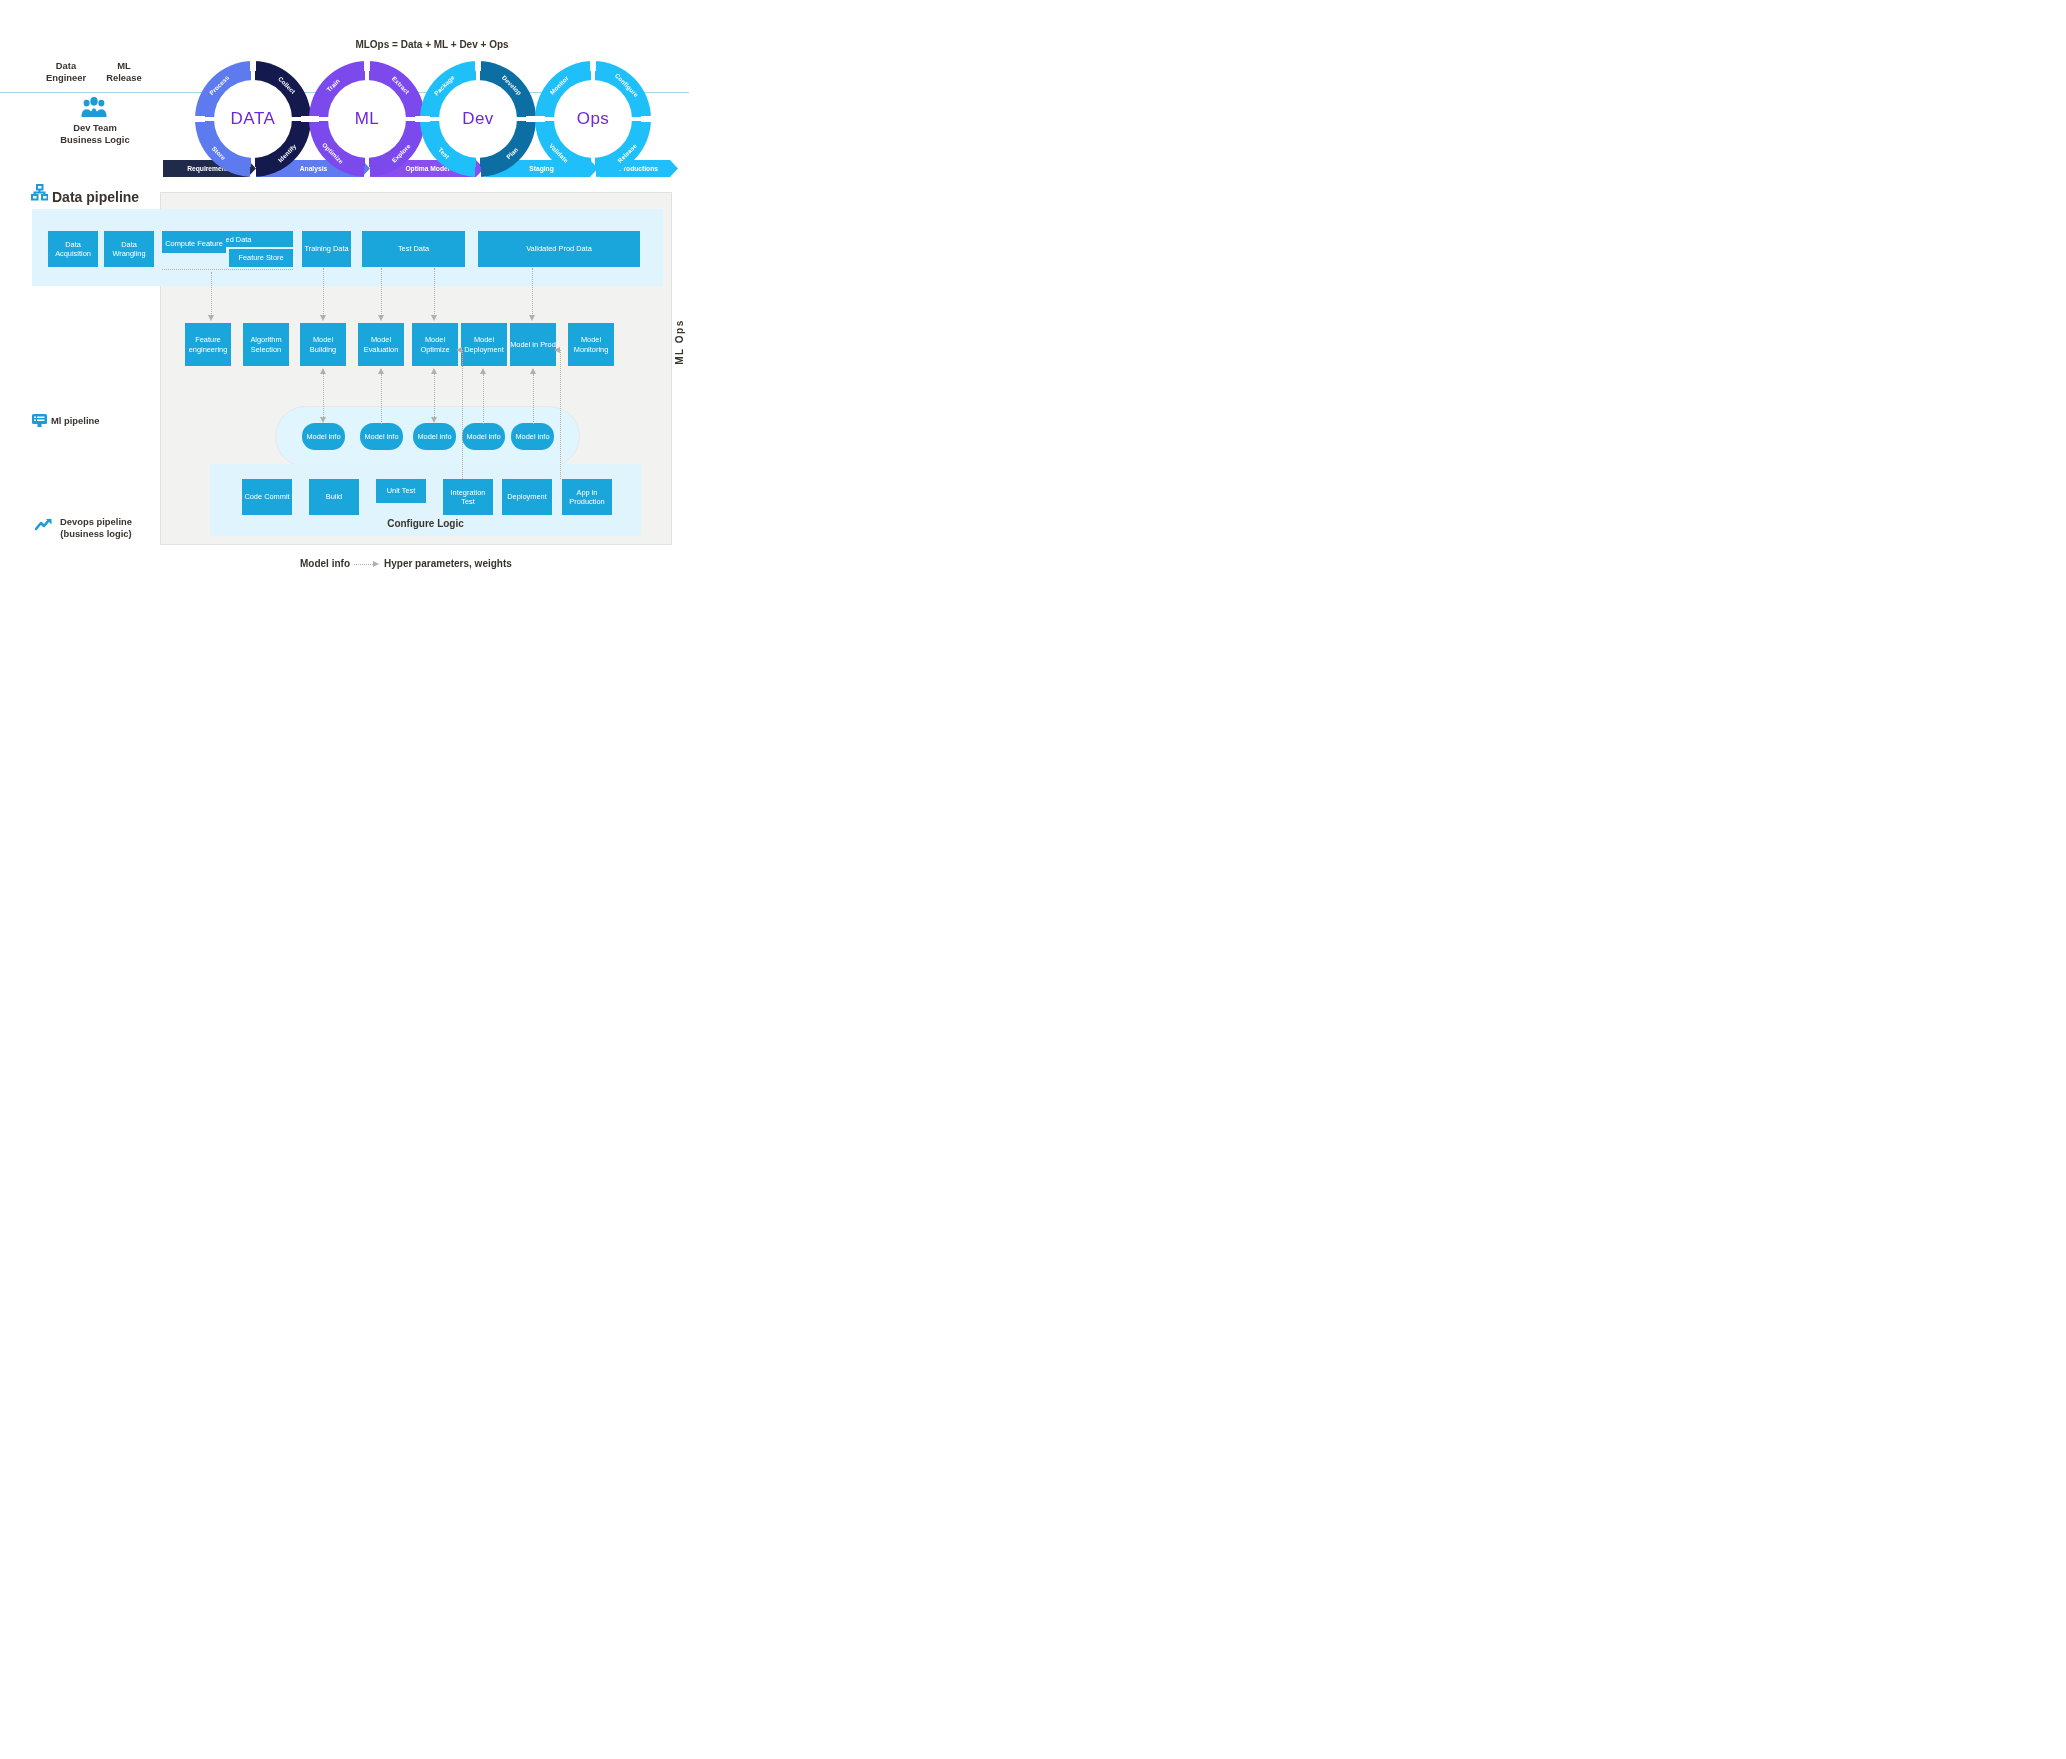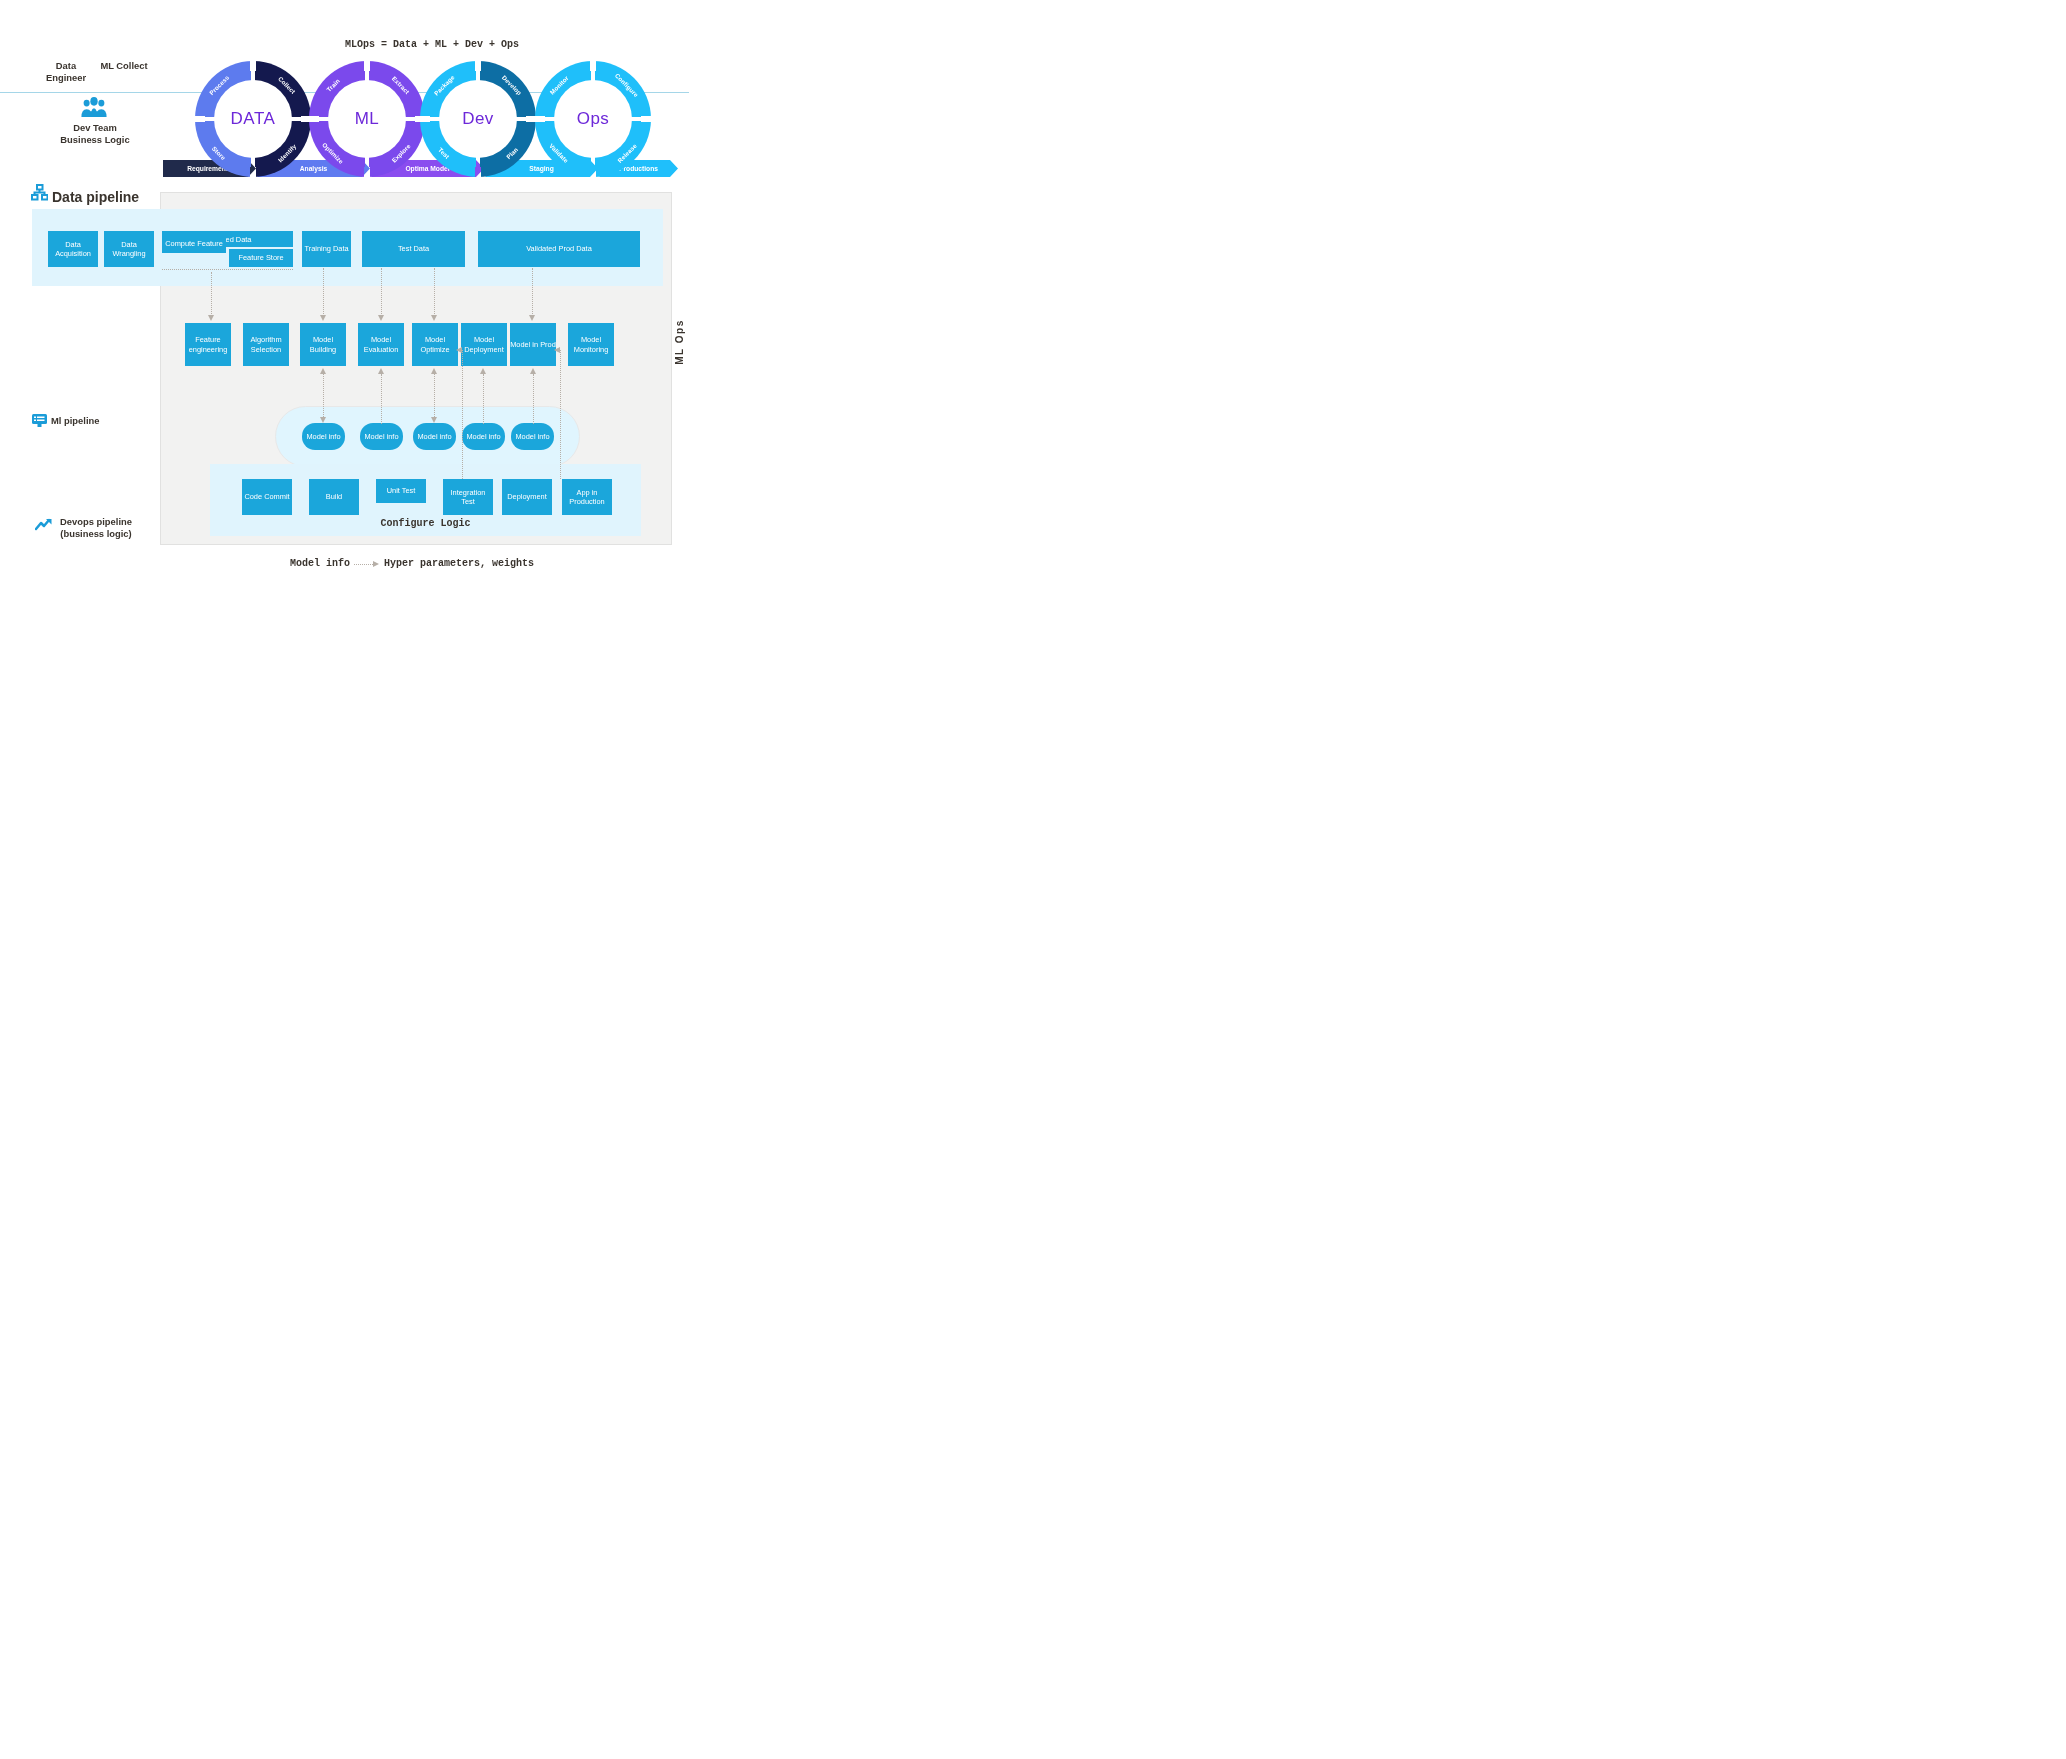--- a/index.html
+++ b/index.html
@@ -1,19 +1,19 @@
 <!DOCTYPE html>
 <html style="font-size:8px"><head>
 <meta charset="utf-8">
 <style>
   html,body{margin:0;padding:0;background:#fff;font-family:"Liberation Sans",sans-serif;}
   .canvas{position:relative;width:689px;height:587px;background:#fff;overflow:hidden;}
   .abs{position:absolute;}
   .dark{color:#3A342E;}
-  .bold{font-weight:700;font-family:Liberation Mono, monospace;}
+  .bold{font-weight:700;}
   .box{position:absolute;background:#1BA6DB;color:#fff;display:flex;align-items:center;justify-content:center;
        text-align:center;font-size:7.4px;line-height:1.25;font-weight:500;z-index:2;}
   .band{position:absolute;background:#E0F4FD;z-index:1;}
   .oval{position:absolute;background:#1BA6DB;color:#fff;display:flex;align-items:center;justify-content:center;
         font-size:7.4px;border-radius:13px;z-index:2;}
   .chev{position:absolute;top:160px;height:17px;color:#fff;font-weight:700;font-size:6.7px;
         display:flex;align-items:center;justify-content:center;z-index:1;
         clip-path:polygon(0 0, calc(100% - 8px) 0, 100% 50%, calc(100% - 8px) 100%, 0 100%, 8px 50%);}
   .chev.first{clip-path:polygon(0 0, calc(100% - 8px) 0, 100% 50%, calc(100% - 8px) 100%, 0 100%);}
   .loop{position:absolute;width:116px;height:116px;z-index:2;}
@@ -45,21 +45,21 @@
 
 <div class="canvas">
 
   <div class="hline"></div>
 
   <div class="gray-panel"></div>
 
   <div class="abs dark bold" style="left:283px;top:39px;width:298px;text-align:center;font-size:10px;">MLOps = Data + ML + Dev + Ops</div>
 
   <div class="sect-label" style="left:41px;top:60px;width:50px;text-align:center;">Data Engineer</div>
-  <div class="sect-label" style="left:99px;top:60px;width:50px;text-align:center;">ML Collect</div>
+  <div class="sect-label" style="left:99px;top:60px;width:50px;text-align:center;">ML Release</div>
 
   <svg class="abs" style="left:81px;top:97px;" width="26" height="20" viewBox="0 0 60 46">
     <g fill="#1B9CD8">
       <ellipse cx="13" cy="14" rx="7" ry="8"></ellipse>
       <ellipse cx="30" cy="10" rx="8.5" ry="10"></ellipse>
       <ellipse cx="47" cy="14" rx="7" ry="8"></ellipse>
       <path d="M1 46 q0-18 12-18 q7 0 9 5 l2 0 q2-7 6-7 q4 0 6 7 l2 0 q2-5 9-5 q12 0 12 18 z"></path>
     </g>
   </svg>
   <div class="sect-label" style="left:59px;top:122px;width:72px;text-align:center;">Dev Team Business Logic</div>

